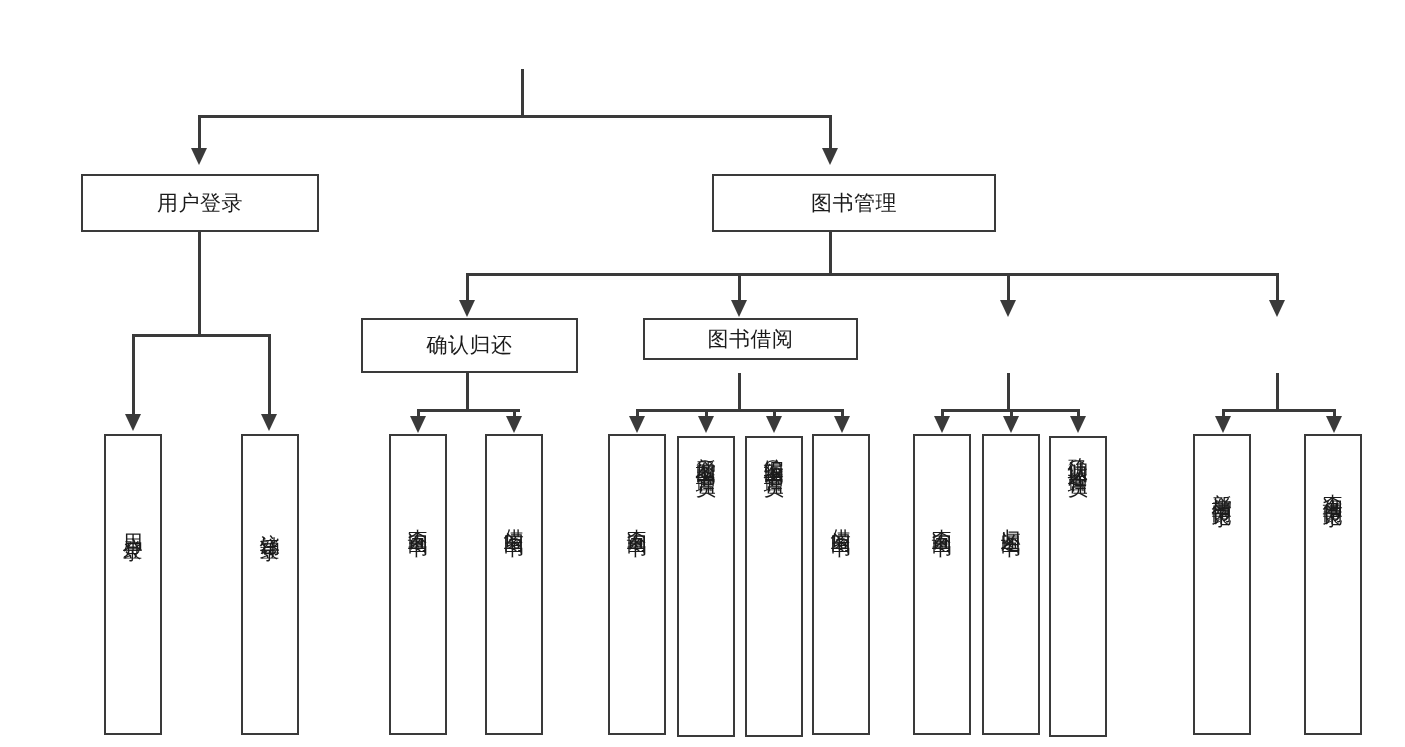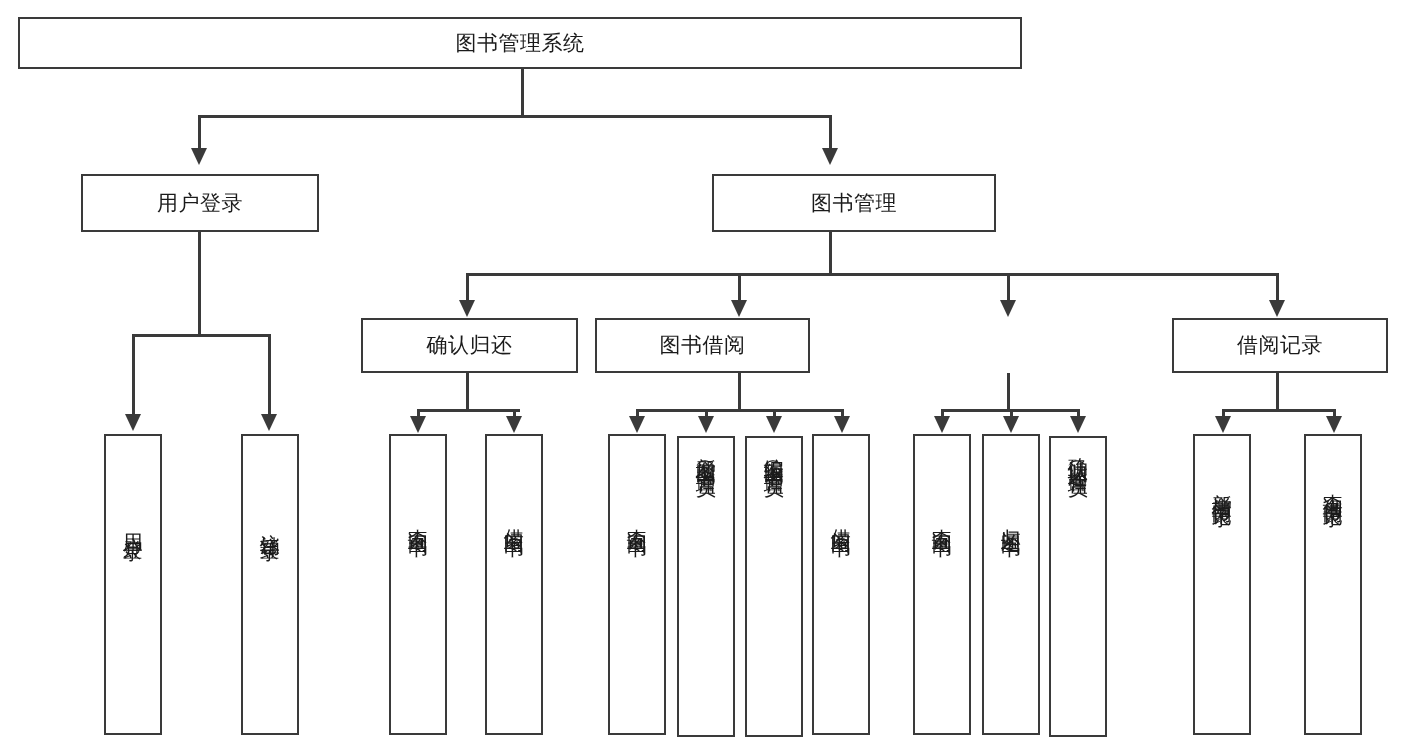--- a/index.html
+++ b/index.html
@@ -75,23 +75,20 @@
     white-space: nowrap;
     letter-spacing: 0.5px;
     pointer-events: none;
   }
 </style>
 </head>
 <body>
 
 <div id="diagram-root">
 
-  <div class="node horizontal" style="left:18px; top:17px; width:1004px; height:52px;">
-    <span class="label">图书管理系统</span>
-  </div>
 
   <div class="edge v" style="left:521px; top:69px; height:48px;"></div>
   <div class="edge h" style="left:198px; top:115px; width:634px;"></div>
   <div class="edge v" style="left:198px; top:115px; height:36px;"></div>
   <div class="arrow" style="left:191px; top:148px;"></div>
   <div class="edge v" style="left:829px; top:115px; height:36px;"></div>
   <div class="arrow" style="left:822px; top:148px;"></div>
 
   <div class="node horizontal" style="left:81px; top:174px; width:238px; height:58px;">
     <span class="label">用户登录</span>
@@ -114,25 +111,22 @@
   <div class="edge v" style="left:738px; top:273px; height:30px;"></div>
   <div class="arrow" style="left:731px; top:300px;"></div>
   <div class="edge v" style="left:1007px; top:273px; height:30px;"></div>
   <div class="arrow" style="left:1000px; top:300px;"></div>
   <div class="edge v" style="left:1276px; top:273px; height:30px;"></div>
   <div class="arrow" style="left:1269px; top:300px;"></div>
 
   <div class="node horizontal" style="left:361px; top:318px; width:217px; height:55px;">
     <span class="label">确认归还</span>
   </div>
-  <div class="node horizontal" style="left:595px; top:318px; width:215px; height:55px;">
+  <div class="node horizontal" style="left:643px; top:318px; width:215px; height:42px;">
     <span class="label">图书借阅</span>
-  </div>
-  <div class="node horizontal" style="left:1172px; top:318px; width:216px; height:55px;">
-    <span class="label">借阅记录</span>
   </div>
 
   <div class="edge v" style="left:466px; top:373px; height:39px;"></div>
   <div class="edge h" style="left:417px; top:409px; width:103px;"></div>
   <div class="edge v" style="left:417px; top:409px; height:10px;"></div>
   <div class="arrow" style="left:410px; top:416px;"></div>
   <div class="edge v" style="left:513px; top:409px; height:10px;"></div>
   <div class="arrow" style="left:506px; top:416px;"></div>
 
   <div class="edge v" style="left:738px; top:373px; height:39px;"></div>

